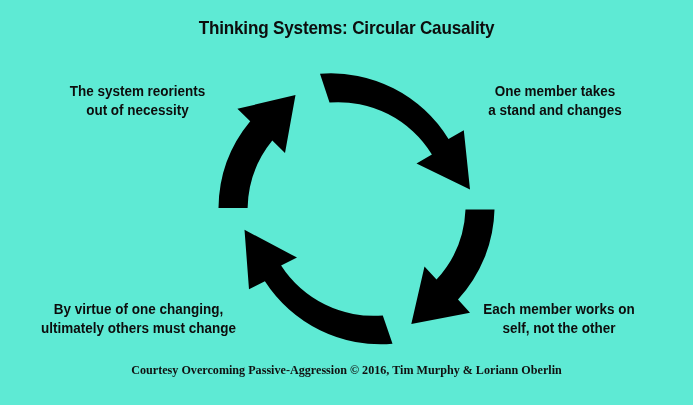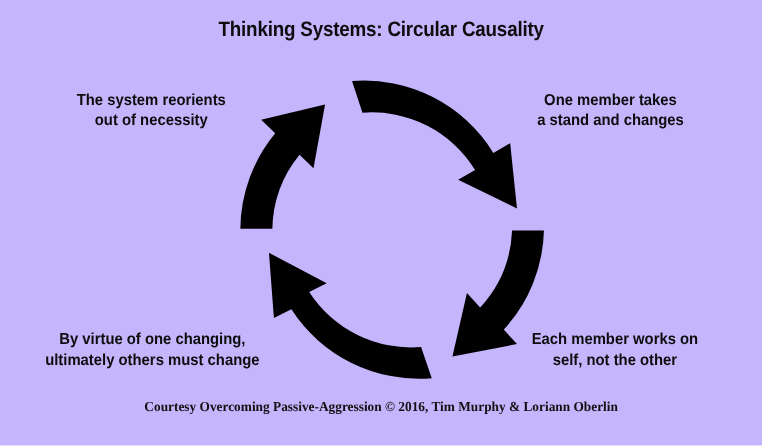--- a/index.html
+++ b/index.html
@@ -4,21 +4,21 @@
 <style>
   html, body {
     margin: 0;
     padding: 0;
     background: #ffffff;
   }
   #page {
     position: relative;
     width: 693px;
     height: 405px;
-    background: #c4b5fd;
+    background: #5eead4;
     overflow: hidden;
     font-family: "Liberation Sans", sans-serif;
     -webkit-font-smoothing: none;
   }
 
   
   #title {
     position: absolute;
     left: 0;
     top: 17px;

